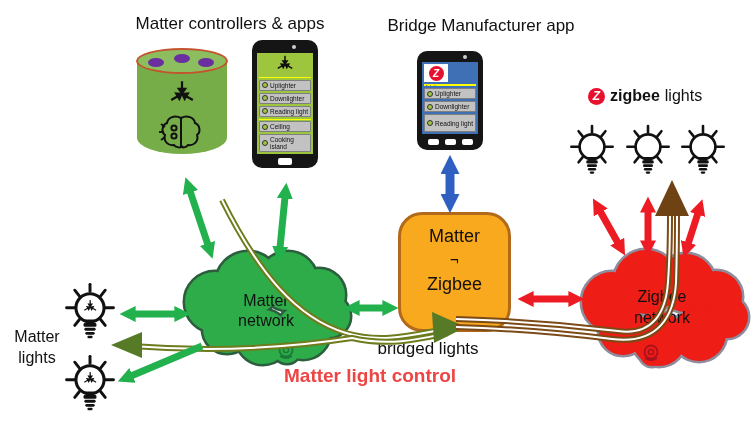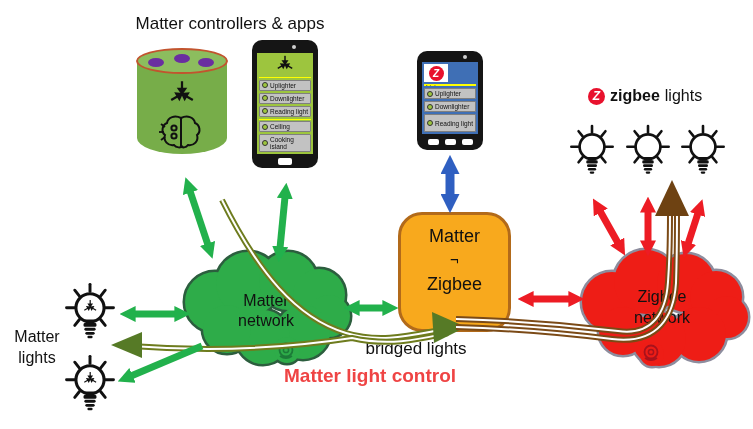--- a/index.html
+++ b/index.html
@@ -112,20 +112,21 @@
       <marker id="mh-red" viewBox="0 0 10 10" refX="1" refY="5" markerWidth="16" markerHeight="16" markerUnits="userSpaceOnUse" orient="auto-start-reverse">
           <path d="M0,0 L10,5 L0,10 Z" fill="#ed1c24"></path>
         </marker>
       <marker id="mh-blue" viewBox="0 0 10 10" refX="1" refY="5" markerWidth="19" markerHeight="19" markerUnits="userSpaceOnUse" orient="auto-start-reverse">
           <path d="M0,0 L10,5 L0,10 Z" fill="#2f5fc1"></path>
         </marker>
     </defs>
   </svg>
 
   <div class="abs title z3" style="left:130px;top:14px;width:200px;">Matter controllers &amp; apps</div>
+  <div class="abs title z3" style="left:383px;top:16px;width:196px;">Bridge Manufacturer app</div>
 
   <div class="abs z3" style="left:136px;top:48px;width:94px;height:112px;">
     <div class="spk-body"></div>
     <div class="spk-top">
       <div class="spk-dot" style="left:10px;top:8px;"></div>
       <div class="spk-dot" style="left:36px;top:4px;"></div>
       <div class="spk-dot" style="left:60px;top:8px;"></div>
     </div>
     <svg class="abs" style="left:31px;top:32px;" width="30" height="30" viewBox="0 0 24 24">
         <use href="#mlogo-shape" fill="#111"></use>
@@ -234,21 +235,21 @@
     <div>Matter</div>
     <div>lights</div>
   </div>
 
   <div class="abs" id="bridge">
     <div>Matter</div>
     <div class="sym">¬</div>
     <div>Zigbee</div>
   </div>
 
-  <div class="abs z3" style="left:354px;top:339px;width:124px;text-align:center;font-size:17px;color:#111;">bridged lights</div>
+  <div class="abs z3" style="left:366px;top:339px;width:124px;text-align:center;font-size:17px;color:#111;">bridged lights</div>
   <div class="abs z3 cap" style="left:284px;top:365px;color:#ef4444;">Matter light control</div>
 
   <svg id="overlay" width="753" height="429" viewBox="0 0 753 429">
 
     <g>
       <use href="#gcloud-shape" fill="#2eac49" stroke="#2c5e3e" stroke-width="5"></use>
       <use href="#gcloud-shape" fill="#2eac49"></use>
     </g>
     <g>
       <use href="#rcloud-shape" fill="#ee1d16" stroke="#8d8d9e" stroke-width="5"></use>

